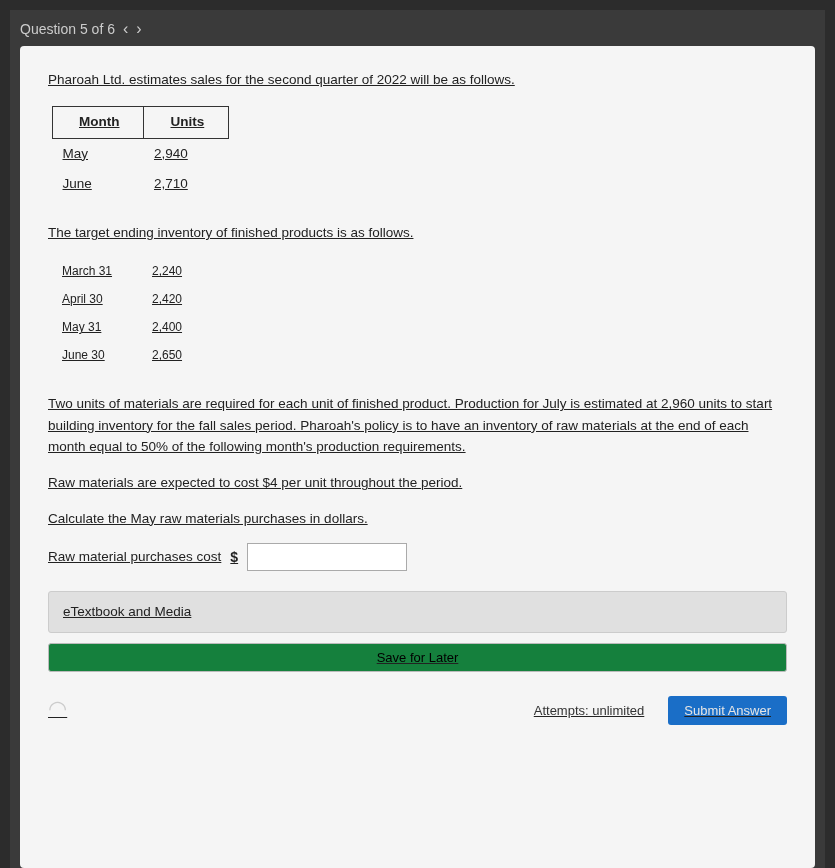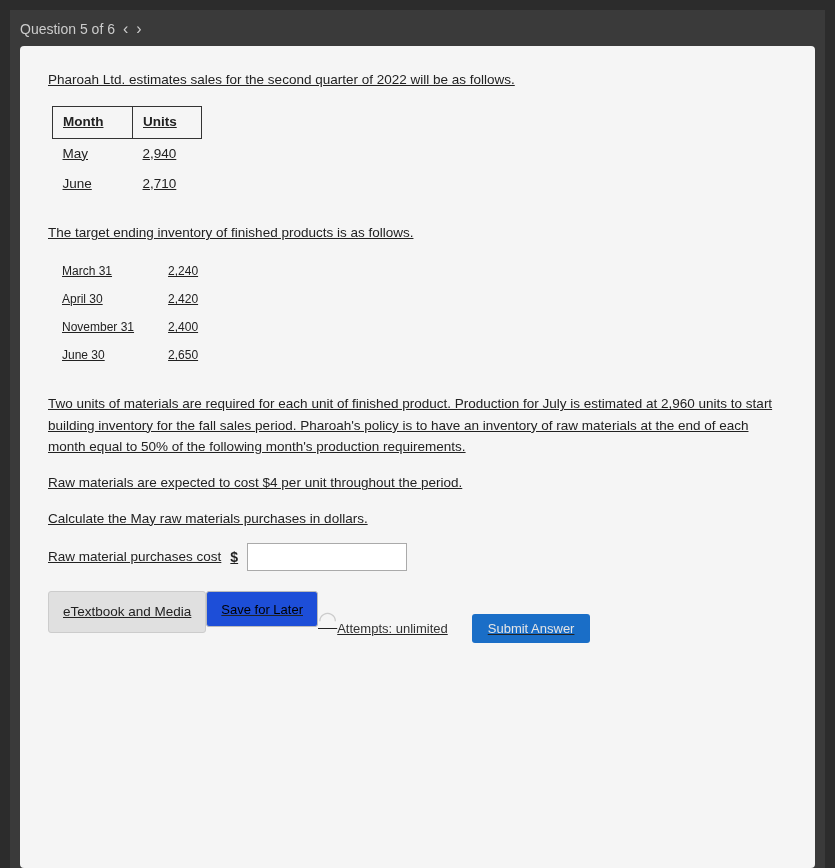--- a/index.html
+++ b/index.html
@@ -47,21 +47,21 @@
       margin-bottom: 16px;
       font-size: 13.5px;
     }
     .data-table {
       border-collapse: collapse;
       margin-bottom: 24px;
       margin-left: 4px;
     }
     .data-table th {
       border: 1px solid #333;
-      padding: 5px 24px 5px 10px;
+      padding: 5px 24px 5px 26px;
       background: #f5f5f5;
       font-weight: bold;
       font-size: 13.5px;
       text-align: left;
     }
     .data-table td {
       padding: 5px 24px 5px 10px;
       font-size: 13.5px;
     }
     .data-table td:first-child {
@@ -114,21 +114,21 @@
     .etextbook-bar {
       background: #e0e0e0;
       border: 1px solid #ccc;
       border-radius: 3px;
       padding: 10px 14px;
       font-size: 13.5px;
       margin-bottom: 10px;
       cursor: pointer;
     }
     .save-button {
-      background: #1d4ed8;
+      background: #15803d;
       border: 1px solid #bbb;
       border-radius: 3px;
       padding: 6px 14px;
       font-size: 13px;
       cursor: pointer;
       margin-bottom: 16px;
     }
     .footer-row {
       display: flex;
       justify-content: flex-end;
@@ -149,21 +149,21 @@
       font-size: 13px;
       cursor: pointer;
     }
     .cookie-icon {
       color: #ccc;
       font-size: 22px;
       margin-top: 6px;
     }
     .bottom-area {
       display: flex;
-      flex-direction: row;
+      flex-direction: column;
     }
     .footer-outer {
       display: flex;
       justify-content: space-between;
       align-items: center;
       padding: 4px 0 0 0;
     }
   </style>
 </head>
 <body>
@@ -203,21 +203,21 @@
       <tbody id="inventory-tbody">
       <tr>
             <td>March 31</td>
             <td>2,240</td>
           </tr>
           <tr>
             <td>April 30</td>
             <td>2,420</td>
           </tr>
           <tr>
-            <td>November 31</td>
+            <td>May 31</td>
             <td>2,400</td>
           </tr>
           <tr>
             <td>June 30</td>
             <td>2,650</td>
           </tr>
         </tbody>
     </table>
 
     <p class="paragraph-block">Two units of materials are required for each unit of finished product. Production for July is estimated at 2,960 units to start building inventory for the fall sales period. Pharoah's policy is to have an inventory of raw materials at the end of each month equal to 50% of the following month's production requirements.</p>

